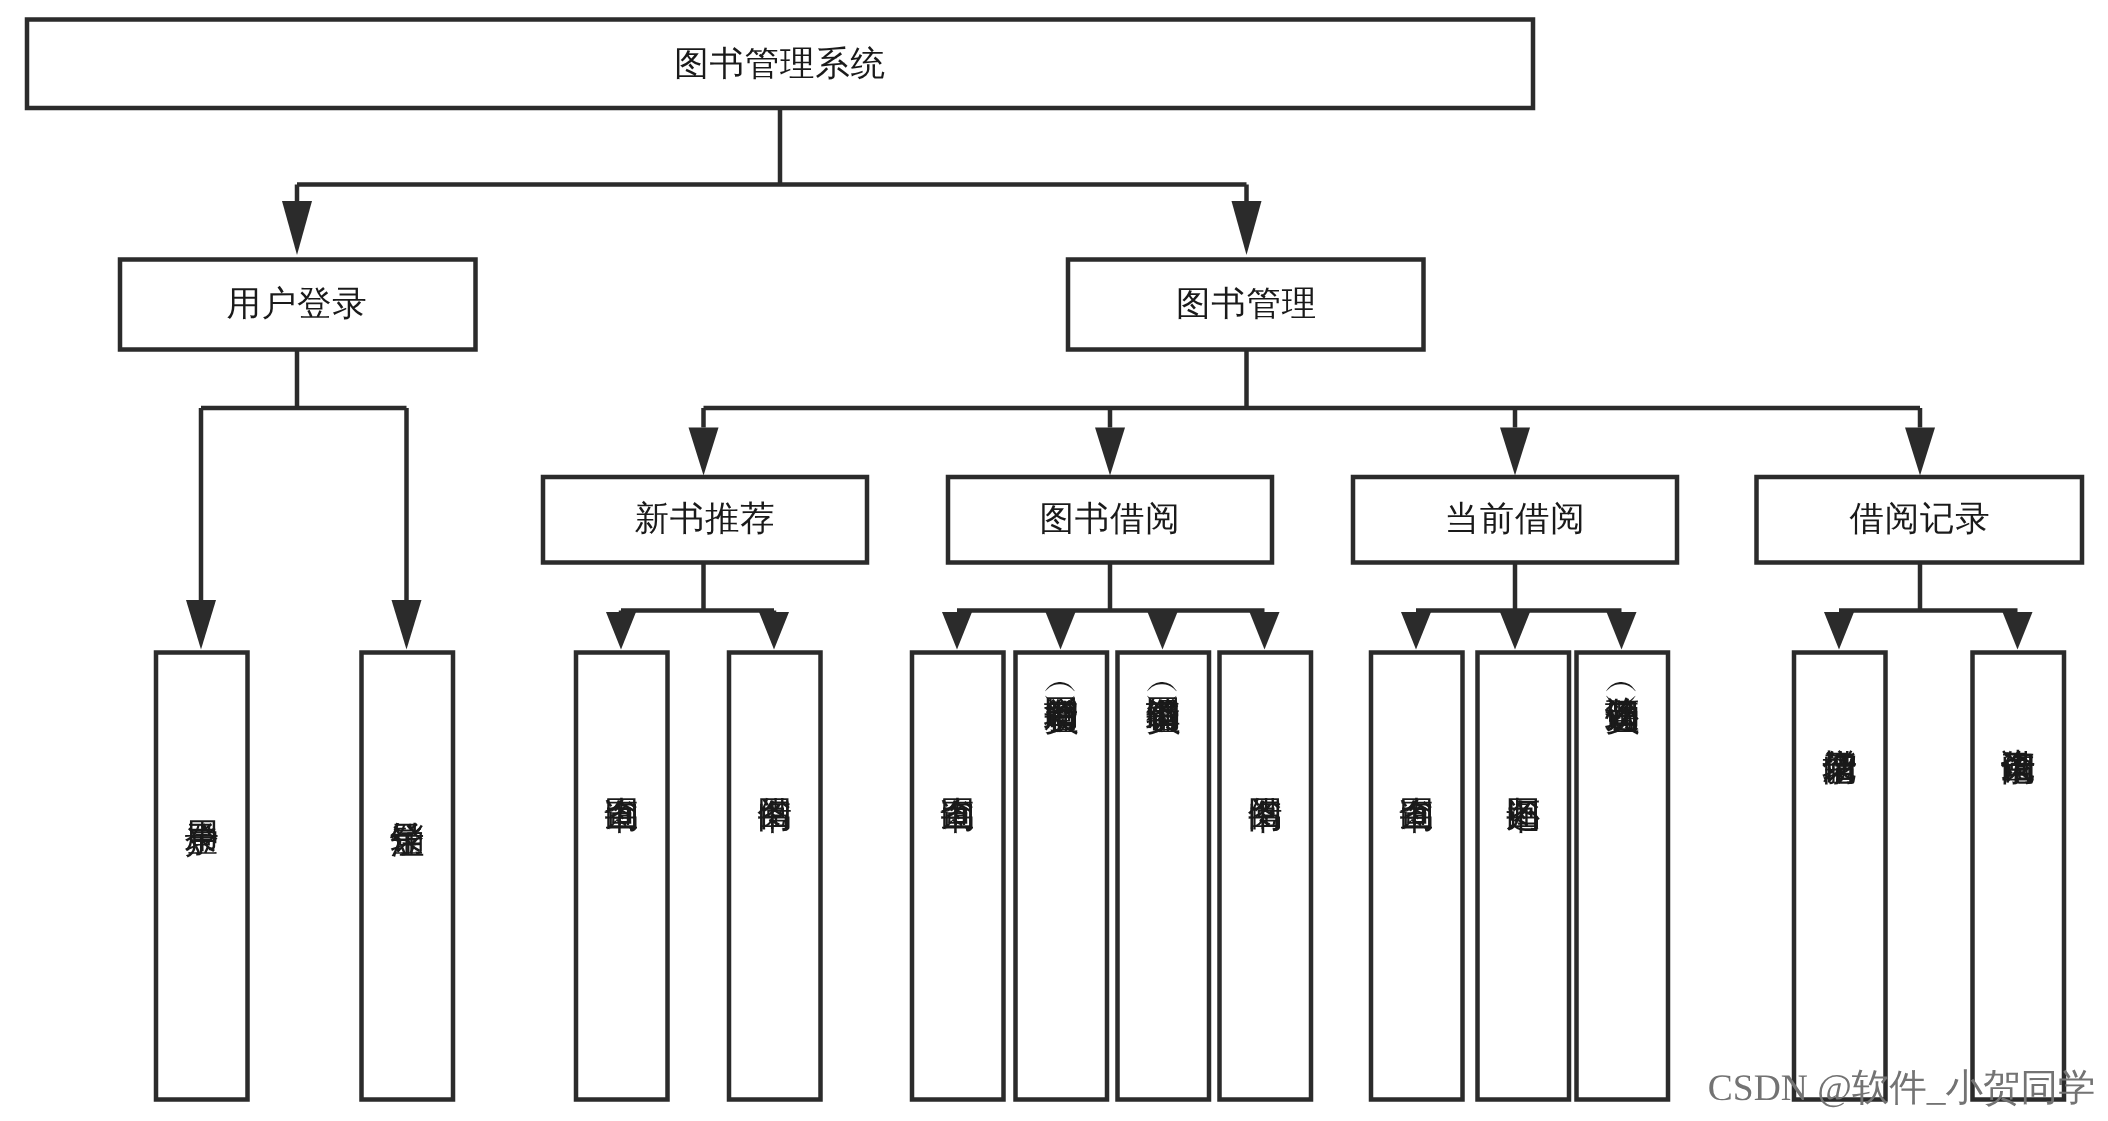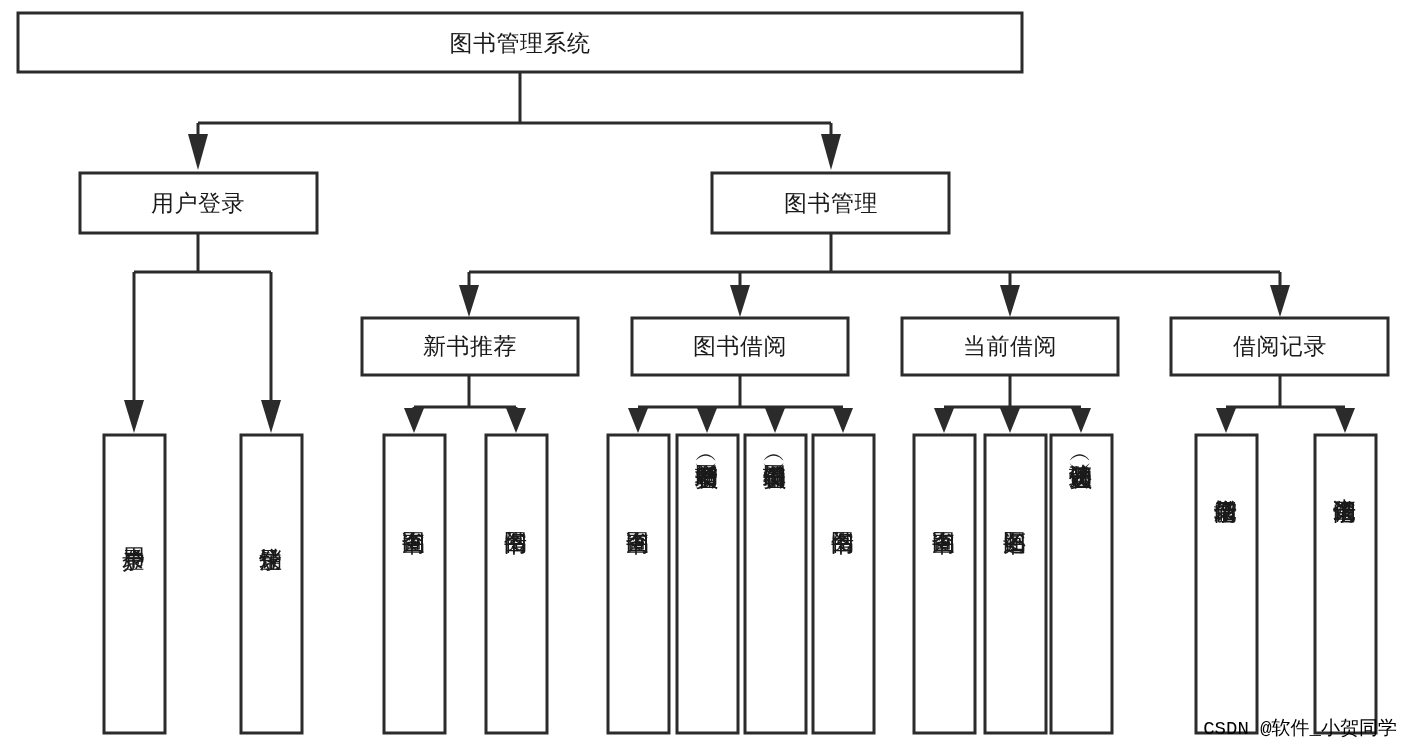--- a/index.html
+++ b/index.html
@@ -57,23 +57,23 @@
     font-family: "DejaVu Sans", "Liberation Sans", sans-serif;
     font-size: 23px;
     fill: #1a1a1a;
     text-anchor: middle;
     letter-spacing: 0.5px;
   }
   .watermark {
     position: absolute;
     right: 8px;
     bottom: 6px;
-    font-family: Liberation Mono, monospace;
-    font-size: 19px;
-    color: #000000;
+    font-family: Liberation Serif, serif;
+    font-size: 25px;
+    color: #737373;
     white-space: nowrap;
     pointer-events: none;
   }
 </style>
 </head>
 <body>
 
 <div id="diagram-root">
   <svg class="flow" viewBox="0 0 1405 747" xmlns="http://www.w3.org/2000/svg">
 

